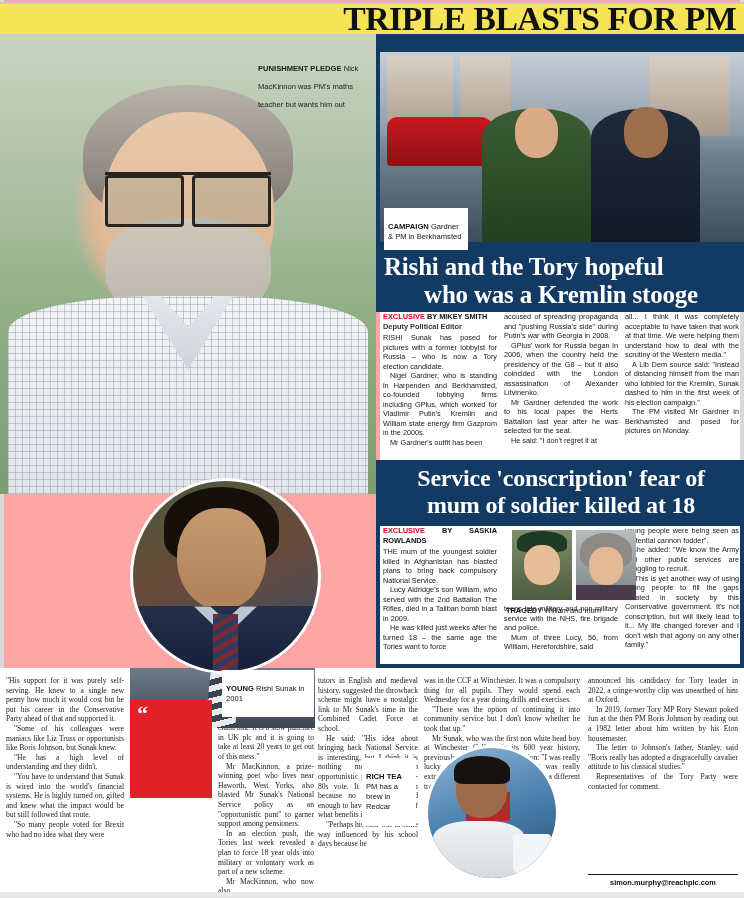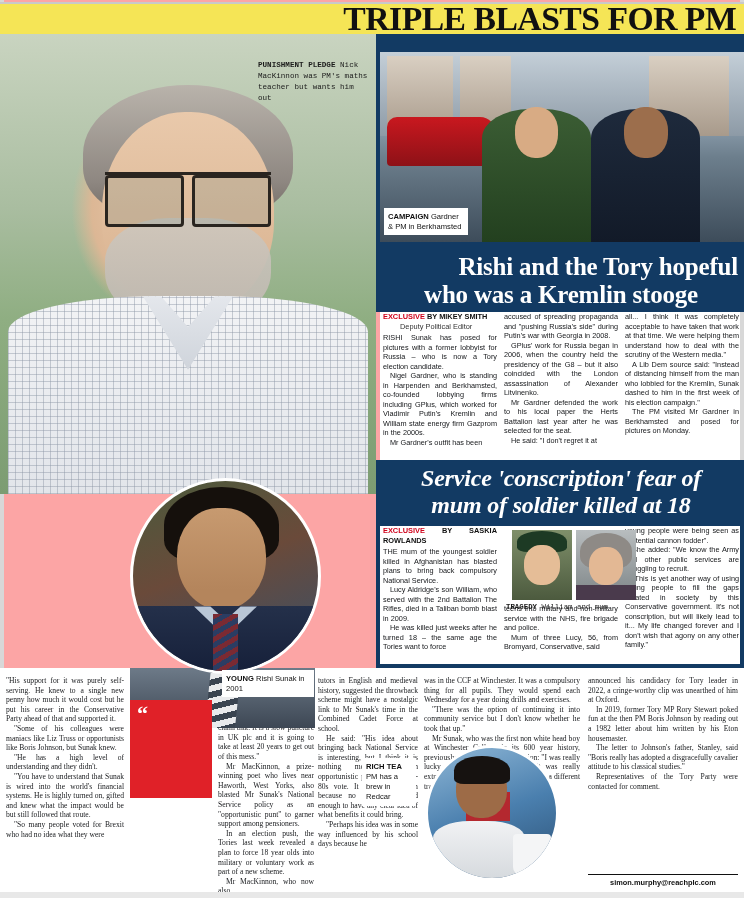--- a/index.html
+++ b/index.html
@@ -210,29 +210,29 @@
   }
   #photo-suitstrip .ts{
     position:absolute;left:42%;top:-10%;width:16%;height:120%;
     background:repeating-linear-gradient(160deg,#e9eaec 0 6px,#3a4450 6px 12px);
     transform:rotate(6deg);
   }
 
   
   .cap{
     position:absolute;
-    font-size:7.6px;line-height:11px;
+    font-size:7.6px;line-height:18px;
     color:#1b1b1b;
-    font-family:Liberation Mono, monospace;
+    font-family:Liberation Sans, sans-serif;
   }
   .cap b{font-weight:bold;}
   .cap-tag{
     position:absolute;background:#fff;color:#111;
     font-size:7.6px;line-height:9.6px;font-weight:bold;
-    padding:4px 4px;
+    padding:14px 4px;
   }
   .cap-tag .reg{font-weight:normal;}
 
   
   .navy{
     position:absolute;background:#123a63;
   }
   .hl{
     font-family:"Liberation Serif", serif;
     font-weight:bold;color:#fff;
@@ -247,21 +247,21 @@
     font-size:7.3px;line-height:9.5px;color:#15171a;
     text-align:justify;
   }
   .col p{margin:0;text-indent:7px;}
   .col p.first{text-indent:0;}
   .byline{
     font-size:7.4px;line-height:9.6px;margin:0 0 2px 0;font-weight:bold;color:#111;
   }
   .byline .ex{color:#d0021b;font-weight:bold;}
   .byline .nm{color:#111;font-weight:bold;}
-  .byline .role{display:block;font-weight:normal;color:#333;margin-left:17px;}
+  .byline .role{display:block;font-weight:bold;color:#333;}
 
   
   .feat{
     position:absolute;left:0;top:668px;width:744px;height:230px;background:#fff;
   }
   .fcol{
     position:absolute;top:0;
     font-family:"Liberation Serif", serif;
     font-size:7.6px;line-height:9.6px;
     color:#17191c;text-align:justify;
@@ -354,21 +354,21 @@
     <div class="man b">
         <div class="head"></div>
       </div>
   </div>
   <div class="cap-tag" style="left:384px;top:208px;width:76px;">
     <span>CAMPAIGN</span>
     <span class="reg">Gardner &amp; PM in Berkhamsted</span>
   </div>
 
   <div class="navy" style="left:376px;top:250px;width:368px;height:62px;">
-    <div class="hl" style="position:absolute;left:8px;top:2px;width:354px;font-size:25px;line-height:29px;text-align:right;">Rishi and the Tory hopeful</div>
+    <div class="hl" style="position:absolute;left:8px;top:2px;width:354px;font-size:25px;line-height:29px;text-align:left;">Rishi and the Tory hopeful</div>
     <div class="hl" style="position:absolute;left:8px;top:30px;width:354px;font-size:25px;line-height:29px;text-align:center;">who was a Kremlin stooge</div>
   </div>
 
   <div class="artbody" style="left:380px;top:312px;width:360px;height:148px;">
     <div class="col" style="left:3px;width:114px;">
       <div class="byline">
         <span class="ex">EXCLUSIVE</span><span> BY </span><span class="nm">MIKEY SMITH</span>
         <span class="role">Deputy Political Editor</span>
       </div>
       <p class="first">RISHI Sunak has posed for pictures with a former lobbyist for Russia – who is now a Tory election candidate.</p>
@@ -381,38 +381,38 @@
       <p>Mr Gardner defended the work to his local paper the Herts Battalion last year after he was selected for the seat.</p>
       <p>He said: "I don't regret it at</p>
     </div>
     <div class="col" style="left:245px;width:114px;">
       <p class="first">all... I think it was completely acceptable to have taken that work at that time. We were helping them understand how to deal with the scrutiny of the Western media."</p>
       <p>A Lib Dem source said: "Instead of distancing himself from the man who lobbied for the Kremlin, Sunak dashed to him in the first week of his election campaign."</p>
       <p>The PM visited Mr Gardner in Berkhamsted and posed for pictures on Monday.</p>
     </div>
   </div>
 
-  <div class="navy" style="left:376px;top:460px;width:368px;height:64px;font-style:italic;">
+  <div class="navy" style="left:376px;top:460px;width:368px;height:64px;">
     <div class="hl" style="position:absolute;left:8px;top:4px;width:354px;font-size:24px;line-height:28px;text-align:center;">Service 'conscription' fear of</div>
     <div class="hl" style="position:absolute;left:8px;top:31px;width:354px;font-size:24px;line-height:28px;text-align:center;">mum of soldier killed at 18</div>
   </div>
 
   <div class="navy" style="left:376px;top:524px;width:368px;height:144px;"></div>
   <div class="artbody" style="left:380px;top:526px;width:360px;height:138px;">
     <div class="col" style="left:3px;width:114px;">
       <div class="byline">
         <span class="ex">EXCLUSIVE</span><span> BY </span><span class="nm">SASKIA ROWLANDS</span>
       </div>
       <p class="first">THE mum of the youngest soldier killed in Afghanistan has blasted plans to bring back compulsory National Service.</p>
       <p>Lucy Aldridge's son William, who served with the 2nd Battalion The Rifles, died in a Taliban bomb blast in 2009.</p>
       <p>He was killed just weeks after he turned 18 – the same age the Tories want to force</p>
     </div>
     <div class="col" style="left:124px;width:114px;top:78px;">
       <p class="first">teens into military and non-military service with the NHS, fire brigade and police.</p>
-      <p>Mum of three Lucy, 56, from Bromyard, Conservative, said</p>
+      <p>Mum of three Lucy, 56, from William, Herefordshire, said</p>
     </div>
     <div class="col" style="left:245px;width:114px;">
       <p class="first">young people were being seen as "potential cannon fodder".</p>
       <p>She added: "We know the Army and other public services are struggling to recruit.</p>
       <p>"This is yet another way of using young people to fill the gaps created in society by this Conservative government. It's not conscription, but will likely lead to it... My life changed forever and I don't wish that agony on any other family."</p>
     </div>
   </div>
 
   <div class="photo" id="photo-william">
     <div class="beret"></div>

